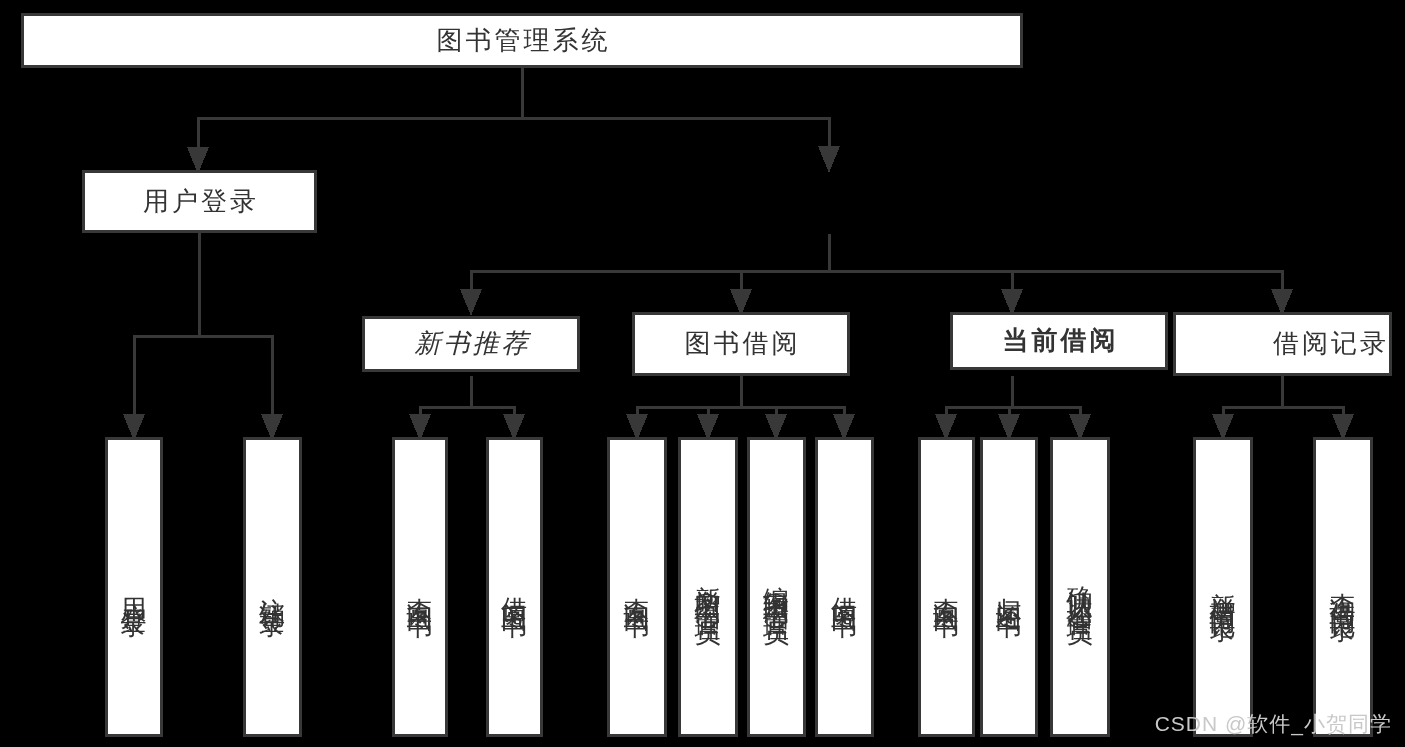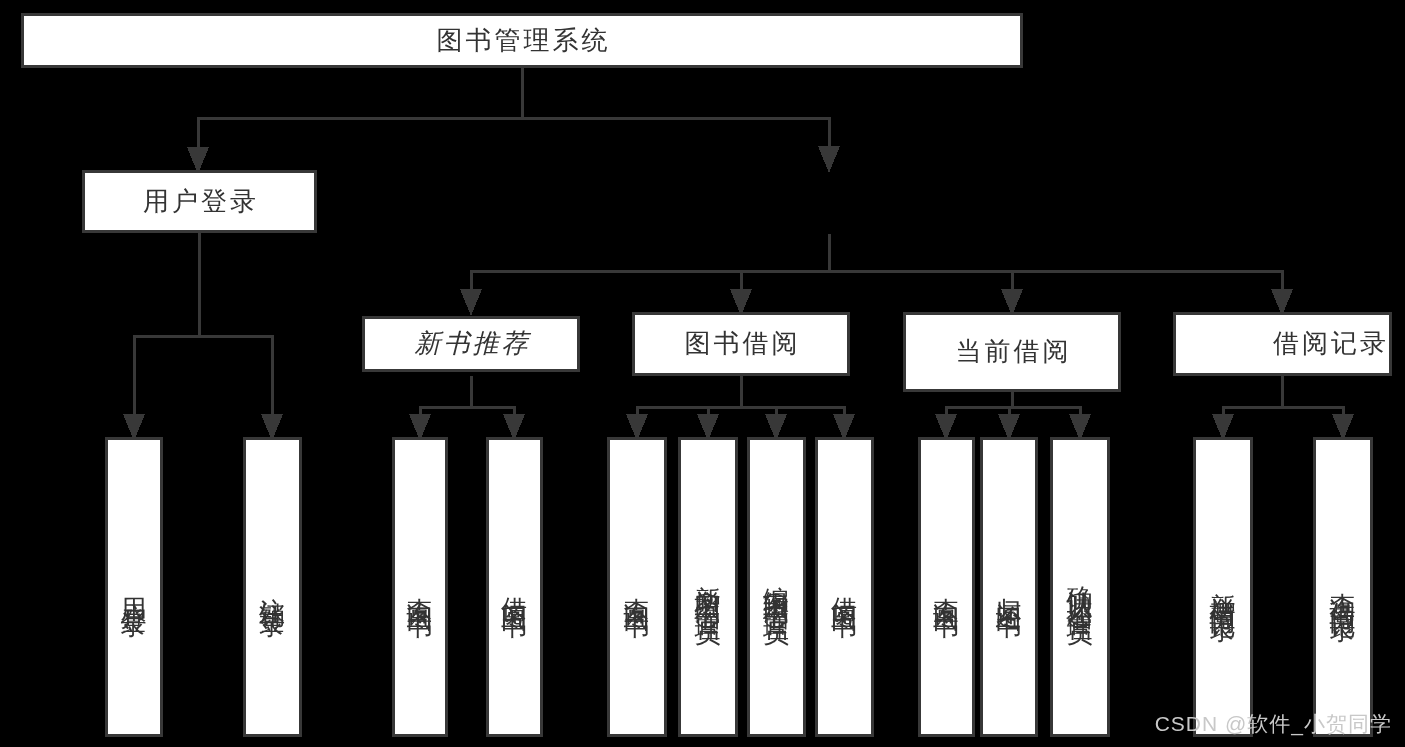--- a/index.html
+++ b/index.html
@@ -147,21 +147,21 @@
   <div class="node node-h" style="left:82px; top:170px; width:235px; height:63px;">
     <span class="label">用户登录</span>
   </div>
 
   <div class="node node-h" style="left:362px; top:316px; width:218px; height:56px;font-style:italic;">
     <span class="label">新书推荐</span>
   </div>
   <div class="node node-h" style="left:632px; top:312px; width:218px; height:64px;align-items:center;">
     <span class="label">图书借阅</span>
   </div>
-  <div class="node node-h" style="left:903px; top:312px; width:218px; height:80px;">
+  <div class="node node-h" style="left:950px; top:312px; width:218px; height:58px;font-weight:bold;">
     <span class="label">当前借阅</span>
   </div>
   <div class="node node-h" style="left:1173px; top:312px; width:219px; height:64px;justify-content:flex-end;">
     <span class="label">借阅记录</span>
   </div>
 
   <div class="node node-v" style="left:105px; top:437px; width:58px; height:300px;">
     <span class="vlabel">用户登录</span>
   </div>
   <div class="node node-v" style="left:243px; top:437px; width:59px; height:300px;">

